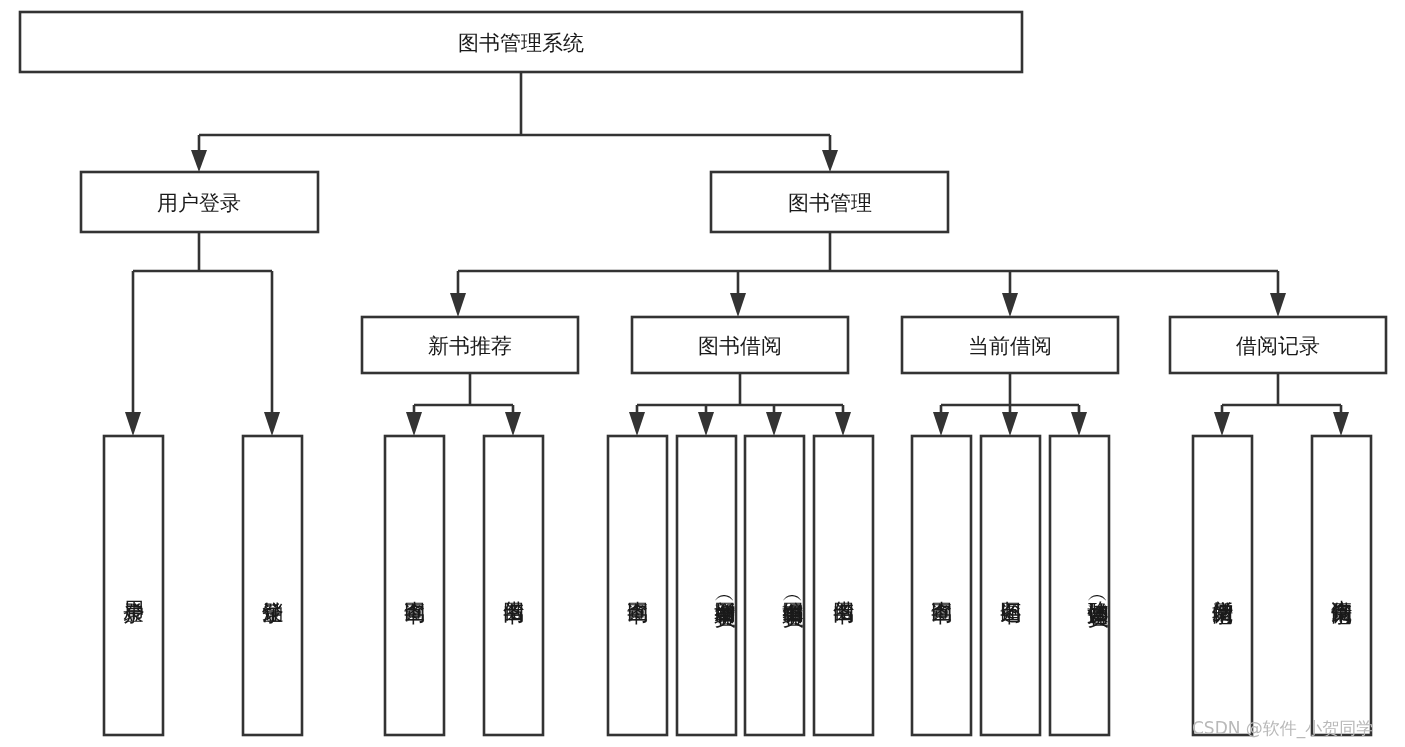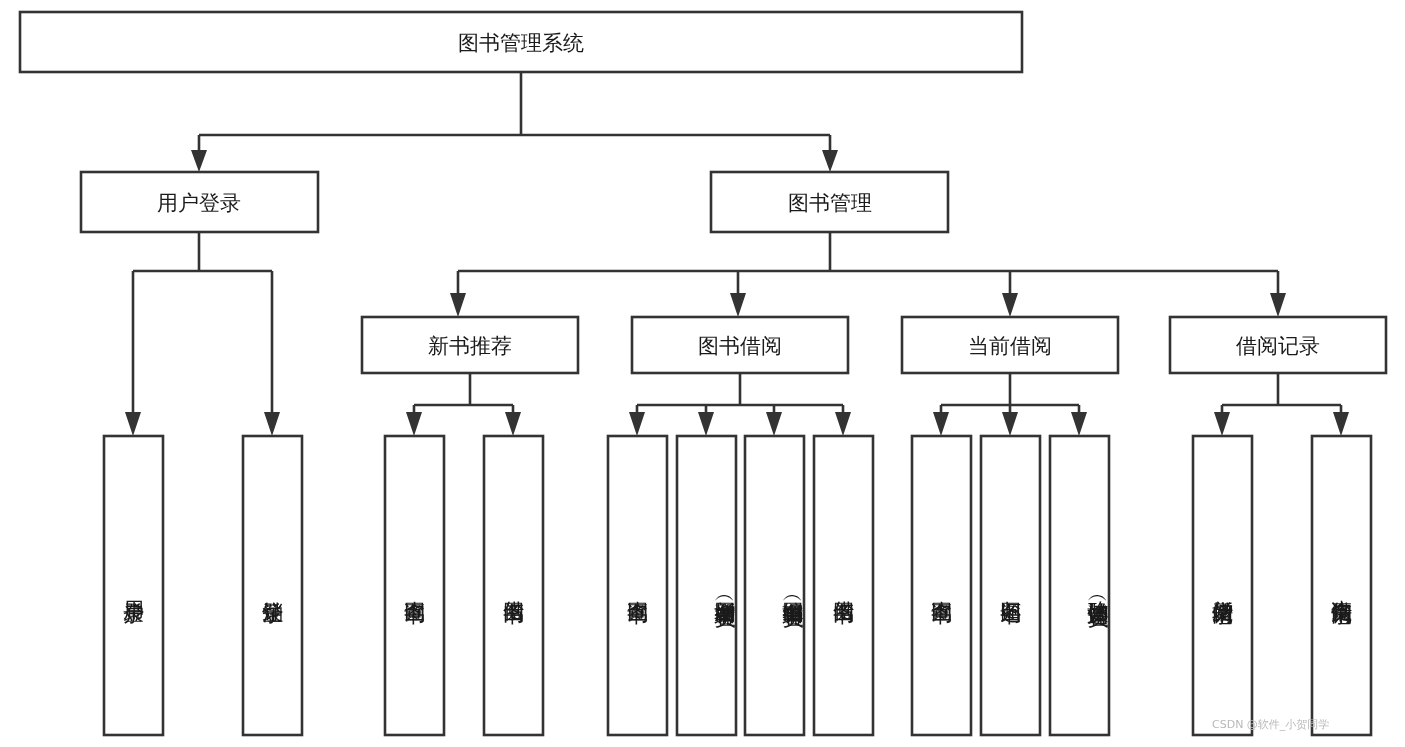--- a/index.html
+++ b/index.html
@@ -61,26 +61,25 @@
     text-orientation: upright;
     white-space: nowrap;
     letter-spacing: 1px;
     pointer-events: none;
     user-select: none;
   }
   .watermark {
     position: absolute;
     left: 1192px;
     top: 717px;
-    font-size: 11px;
+    font-size: 17px;
     color: #b9b9b9;
     font-family: "DejaVu Sans", "Liberation Sans", sans-serif;
     white-space: nowrap;
     user-select: none;
-    padding-left: 20px;
   }
 </style>
 </head>
 <body>
 
 <div id="diagram-root">
 
   <svg id="tree-svg" viewBox="0 0 1405 747" xmlns="http://www.w3.org/2000/svg">
 
     <g>

